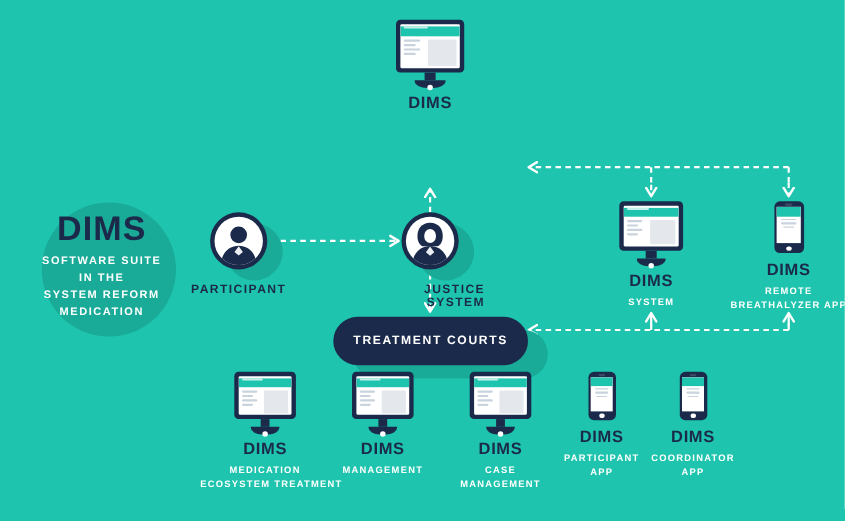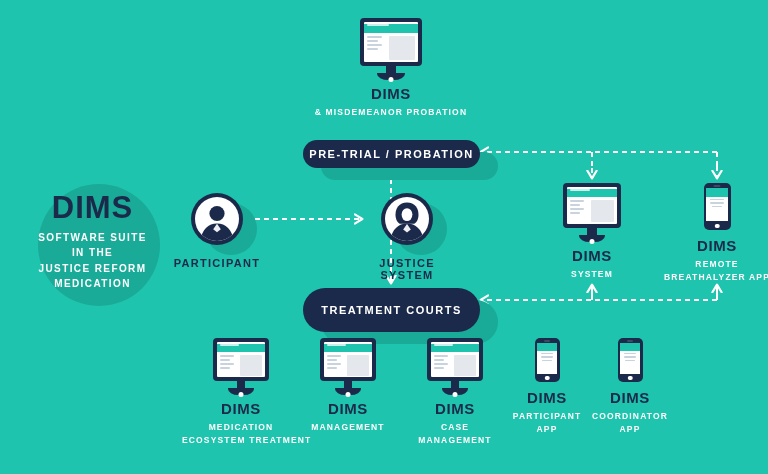--- a/index.html
+++ b/index.html
@@ -188,21 +188,21 @@
 
     <g stroke="none" fill="none"></g>
   </svg>
 
   <div id="brand-circle"></div>
   <div id="brand">
     <div class="big">DIMS</div>
     <div class="small">
       <div>SOFTWARE SUITE</div>
       <div>IN THE</div>
-      <div>JUSTICE REFORM</div>
+      <div>SYSTEM REFORM</div>
       <div>MEDICATION</div>
     </div>
   </div>
 
   <div class="node" style="left:311px; top:18px; width:160px;">
     <div class="monitor" style="width:62px;">
       <div class="mon-body" style="height:48px;">
         <div class="mon-screen" style="height:40px;">
           <div class="mon-bar" style="height:9px;">
               <div class="chip"></div>
@@ -217,28 +217,23 @@
             <div class="mon-right" style="height:24px;"></div>
           </div>
         </div>
         <div class="mon-dot" style="width:5px;height:5px;bottom:-2px;"></div>
       </div>
       <div class="mon-neck"></div>
       <div class="mon-foot"></div>
     </div>
     <div class="title">DIMS</div>
     <div class="sub">
-      <div>&amp; MISDEMEANOR PROBATION</div>
-    </div>
-  </div>
-
-  <div class="pill-wrap" style="left:303px; top:140px; width:177px; height:28px;">
-    <div class="pill-shadow"></div>
-    <div class="pill">PRE-TRIAL / PROBATION</div>
-  </div>
+    </div>
+  </div>
+
 
   <div class="pill-wrap" style="left:303px; top:288px; width:177px; height:44px;">
     <div class="pill-shadow"></div>
     <div class="pill">TREATMENT COURTS</div>
   </div>
 
   <div class="node" style="left:167px; top:193px; width:100px;">
     <div class="avatar-wrap">
       <div class="avatar-shadow"></div>
       <div class="avatar">
@@ -247,21 +242,21 @@
             <circle cx="22" cy="16.5" r="7.6" fill="#1b2a4a"></circle>
             <path d="M5.5 44 C6.5 32.5 13.5 26.5 22 26.5 C30.5 26.5 37.5 32.5 38.5 44 Z" fill="#1b2a4a"></path>
             <path d="M22 26.8 L18.2 32.2 L22 35.2 L25.8 32.2 Z" fill="#ffffff" opacity=".92"></path>
           </svg>
         </div>
       </div>
     </div>
     <div class="title" style="font-size:11px; letter-spacing:1.3px; margin-top:12px;">PARTICIPANT</div>
   </div>
 
-  <div class="node" style="left:357px; top:193px; width:100px;">
+  <div class="node" style="left:341px; top:193px; width:100px;text-align:right;">
     <div class="avatar-wrap">
       <div class="avatar-shadow"></div>
       <div class="avatar">
         <div class="disc">
           <svg viewBox="0 0 44 44" width="44" height="44">
             <path d="M22 5.5 C30 5.5 33.5 11.5 33.5 17.5 C33.5 23 31 26 29 26.8
                      L15 26.8 C13 26 10.5 23 10.5 17.5 C10.5 11.5 14 5.5 22 5.5 Z" fill="#1b2a4a"></path>
             <ellipse cx="22" cy="17.6" rx="5.4" ry="6.4" fill="#ffffff"></ellipse>
             <path d="M5.5 44 C6.5 32.5 13.5 26.6 22 26.6 C30.5 26.6 37.5 32.5 38.5 44 Z" fill="#1b2a4a"></path>
             <path d="M22 27 L18.2 32.4 L22 35.4 L25.8 32.4 Z" fill="#ffffff" opacity=".92"></path>

